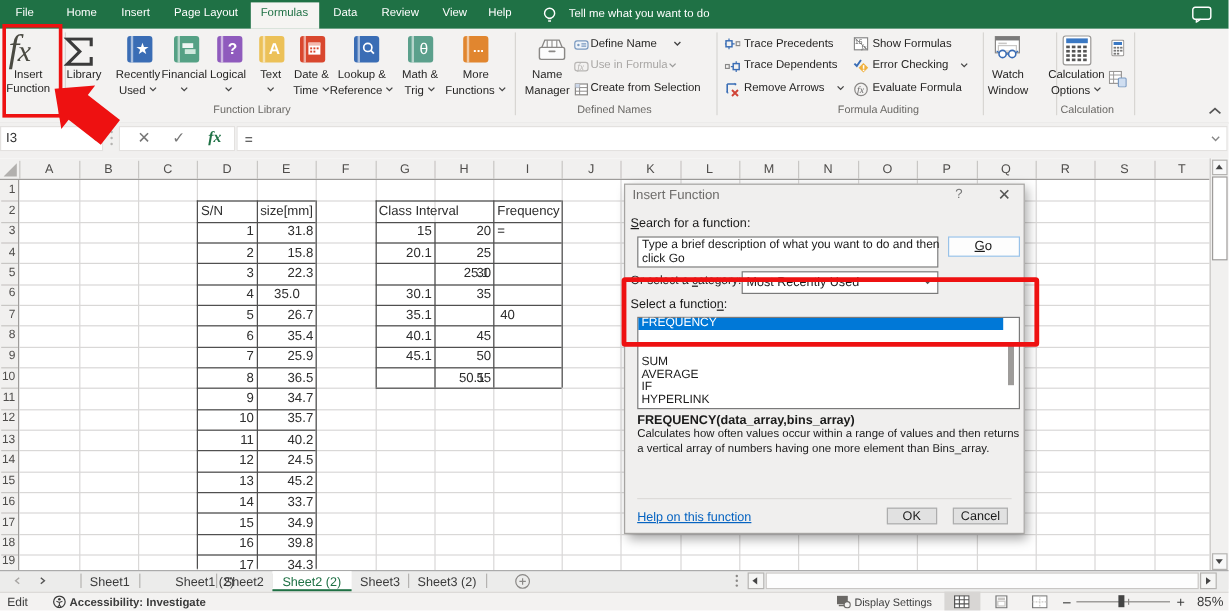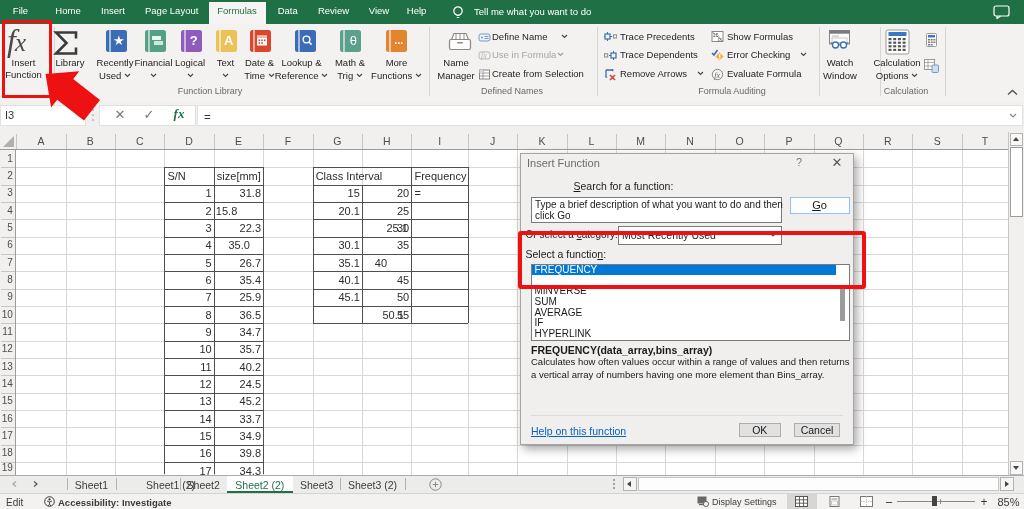--- a/index.html
+++ b/index.html
@@ -475,21 +475,21 @@
 <div style="position:absolute;left:312.65px;top:323.30px;width:155.20px;height:1px;background:#4f4f4f;"></div>
 <div style="position:absolute;left:312.65px;top:167.33px;width:1px;height:155.97px;background:#4f4f4f;"></div>
 <div style="position:absolute;left:362.05px;top:184.66px;width:1px;height:138.64px;background:#4f4f4f;"></div>
 <div style="position:absolute;left:411.45px;top:167.33px;width:1px;height:155.97px;background:#4f4f4f;"></div>
 <div style="position:absolute;left:467.85px;top:167.33px;width:1px;height:155.97px;background:#4f4f4f;"></div>
 <div style="position:absolute;left:167.45px;top:169.93px;width:45.40px;height:13px;font:11px 'Liberation Sans',sans-serif;color:#2d2d2d;white-space:nowrap;">S/N</div>
 <div style="position:absolute;left:216.85px;top:169.93px;width:45.40px;height:13px;font:11px 'Liberation Sans',sans-serif;color:#2d2d2d;white-space:nowrap;">size[mm]</div>
 <div style="position:absolute;left:166.45px;top:187.26px;width:45.20px;height:13px;text-align:right;font:11px 'Liberation Sans',sans-serif;color:#2d2d2d;white-space:nowrap;">1</div>
 <div style="position:absolute;left:215.85px;top:187.26px;width:45.20px;height:13px;text-align:right;font:11px 'Liberation Sans',sans-serif;color:#2d2d2d;white-space:nowrap;">31.8</div>
 <div style="position:absolute;left:166.45px;top:204.59px;width:45.20px;height:13px;text-align:right;font:11px 'Liberation Sans',sans-serif;color:#2d2d2d;white-space:nowrap;">2</div>
-<div style="position:absolute;left:215.85px;top:204.59px;width:45.20px;height:13px;font:11px 'Liberation Sans',sans-serif;color:#2d2d2d;white-space:nowrap;">15.8</div>
+<div style="position:absolute;left:215.85px;top:204.59px;width:45.20px;height:13px;text-align:right;font:11px 'Liberation Sans',sans-serif;color:#2d2d2d;white-space:nowrap;">15.8</div>
 <div style="position:absolute;left:166.45px;top:221.92px;width:45.20px;height:13px;text-align:right;font:11px 'Liberation Sans',sans-serif;color:#2d2d2d;white-space:nowrap;">3</div>
 <div style="position:absolute;left:215.85px;top:221.92px;width:45.20px;height:13px;text-align:right;font:11px 'Liberation Sans',sans-serif;color:#2d2d2d;white-space:nowrap;">22.3</div>
 <div style="position:absolute;left:166.45px;top:239.25px;width:45.20px;height:13px;text-align:right;font:11px 'Liberation Sans',sans-serif;color:#2d2d2d;white-space:nowrap;">4</div>
 <div style="position:absolute;left:215.85px;top:239.25px;width:34px;height:13px;text-align:right;font:11px 'Liberation Sans',sans-serif;color:#2d2d2d;white-space:nowrap;">35.0</div>
 <div style="position:absolute;left:166.45px;top:256.58px;width:45.20px;height:13px;text-align:right;font:11px 'Liberation Sans',sans-serif;color:#2d2d2d;white-space:nowrap;">5</div>
 <div style="position:absolute;left:215.85px;top:256.58px;width:45.20px;height:13px;text-align:right;font:11px 'Liberation Sans',sans-serif;color:#2d2d2d;white-space:nowrap;">26.7</div>
 <div style="position:absolute;left:166.45px;top:273.91px;width:45.20px;height:13px;text-align:right;font:11px 'Liberation Sans',sans-serif;color:#2d2d2d;white-space:nowrap;">6</div>
 <div style="position:absolute;left:215.85px;top:273.91px;width:45.20px;height:13px;text-align:right;font:11px 'Liberation Sans',sans-serif;color:#2d2d2d;white-space:nowrap;">35.4</div>
 <div style="position:absolute;left:166.45px;top:291.24px;width:45.20px;height:13px;text-align:right;font:11px 'Liberation Sans',sans-serif;color:#2d2d2d;white-space:nowrap;">7</div>
 <div style="position:absolute;left:215.85px;top:291.24px;width:45.20px;height:13px;text-align:right;font:11px 'Liberation Sans',sans-serif;color:#2d2d2d;white-space:nowrap;">25.9</div>
@@ -517,55 +517,54 @@
 <div style="position:absolute;left:414.45px;top:169.93px;width:52.40px;height:13px;font:11px 'Liberation Sans',sans-serif;color:#2d2d2d;white-space:nowrap;">Frequency</div>
 <div style="position:absolute;left:314.65px;top:187.26px;width:45.20px;height:13px;text-align:right;font:11px 'Liberation Sans',sans-serif;color:#2d2d2d;white-space:nowrap;">15</div>
 <div style="position:absolute;left:364.05px;top:187.26px;width:45.20px;height:13px;text-align:right;font:11px 'Liberation Sans',sans-serif;color:#2d2d2d;white-space:nowrap;">20</div>
 <div style="position:absolute;left:314.65px;top:204.59px;width:45.20px;height:13px;text-align:right;font:11px 'Liberation Sans',sans-serif;color:#2d2d2d;white-space:nowrap;">20.1</div>
 <div style="position:absolute;left:364.05px;top:204.59px;width:45.20px;height:13px;text-align:right;font:11px 'Liberation Sans',sans-serif;color:#2d2d2d;white-space:nowrap;">25</div>
 <div style="position:absolute;left:314.65px;top:221.92px;width:45.20px;height:13px;text-align:right;font:11px 'Liberation Sans',sans-serif;color:#2d2d2d;white-space:nowrap;padding-left:48px;">25.1</div>
 <div style="position:absolute;left:364.05px;top:221.92px;width:45.20px;height:13px;text-align:right;font:11px 'Liberation Sans',sans-serif;color:#2d2d2d;white-space:nowrap;">30</div>
 <div style="position:absolute;left:314.65px;top:239.25px;width:45.20px;height:13px;text-align:right;font:11px 'Liberation Sans',sans-serif;color:#2d2d2d;white-space:nowrap;">30.1</div>
 <div style="position:absolute;left:364.05px;top:239.25px;width:45.20px;height:13px;text-align:right;font:11px 'Liberation Sans',sans-serif;color:#2d2d2d;white-space:nowrap;">35</div>
 <div style="position:absolute;left:314.65px;top:256.58px;width:45.20px;height:13px;text-align:right;font:11px 'Liberation Sans',sans-serif;color:#2d2d2d;white-space:nowrap;">35.1</div>
-<div style="position:absolute;left:364.05px;top:256.58px;width:23px;height:13px;text-align:right;font:11px 'Liberation Sans',sans-serif;color:#2d2d2d;white-space:nowrap;">40</div>
+<div style="position:absolute;left:364.05px;top:256.58px;width:65px;height:13px;text-align:right;font:11px 'Liberation Sans',sans-serif;color:#2d2d2d;white-space:nowrap;">40</div>
 <div style="position:absolute;left:314.65px;top:273.91px;width:45.20px;height:13px;text-align:right;font:11px 'Liberation Sans',sans-serif;color:#2d2d2d;white-space:nowrap;">40.1</div>
 <div style="position:absolute;left:364.05px;top:273.91px;width:45.20px;height:13px;text-align:right;font:11px 'Liberation Sans',sans-serif;color:#2d2d2d;white-space:nowrap;">45</div>
 <div style="position:absolute;left:314.65px;top:291.24px;width:45.20px;height:13px;text-align:right;font:11px 'Liberation Sans',sans-serif;color:#2d2d2d;white-space:nowrap;">45.1</div>
 <div style="position:absolute;left:364.05px;top:291.24px;width:45.20px;height:13px;text-align:right;font:11px 'Liberation Sans',sans-serif;color:#2d2d2d;white-space:nowrap;">50</div>
 <div style="position:absolute;left:314.65px;top:308.57px;width:45.20px;height:13px;text-align:right;font:11px 'Liberation Sans',sans-serif;color:#2d2d2d;white-space:nowrap;padding-left:44px;">50.1</div>
 <div style="position:absolute;left:364.05px;top:308.57px;width:45.20px;height:13px;text-align:right;font:11px 'Liberation Sans',sans-serif;color:#2d2d2d;white-space:nowrap;">55</div>
 <div style="position:absolute;left:414.45px;top:187.26px;width:52.40px;height:13px;font:11px 'Liberation Sans',sans-serif;color:#2d2d2d;white-space:nowrap;">=</div>
 <div style="position:absolute;left:1008.0px;top:131.5px;width:16px;height:359.5px;background:#f1f0ef;border-left:1px solid #c8c6c4;box-sizing:border-box;"></div>
 <div style="position:absolute;left:1009.5px;top:133px;width:13px;height:13px;background:#f8f8f8;border:1px solid #b5b3b1;box-sizing:border-box;"></div>
 <div style="position:absolute;left:1012.5px;top:137px;width:0;height:0;border-left:3.5px solid transparent;border-right:3.5px solid transparent;border-bottom:4.5px solid #444;"></div>
 <div style="position:absolute;left:1009.5px;top:147px;width:13px;height:70px;background:#fff;border:1px solid #9e9c9a;box-sizing:border-box;"></div>
 <div style="position:absolute;left:1009.5px;top:461px;width:13px;height:14px;background:#f8f8f8;border:1px solid #b5b3b1;box-sizing:border-box;"></div>
 <div style="position:absolute;left:1012.5px;top:466px;width:0;height:0;border-left:3.5px solid transparent;border-right:3.5px solid transparent;border-top:4.5px solid #444;"></div>
 <div style="position:absolute;left:520px;top:153px;width:334px;height:292px;background:#f0efee;border:1px solid #a6a4a2;box-sizing:border-box;box-shadow:3px 4px 9px rgba(0,0,0,0.35);"></div>
 <div style="position:absolute;left:527px;top:157px;width:150px;height:14px;font:11px 'Liberation Sans',sans-serif;color:#6e6c6a;">Insert Function</div>
 <div style="position:absolute;left:791px;top:156px;width:16px;height:14px;text-align:center;font:11px 'Liberation Sans',sans-serif;color:#787878;">?</div>
 <div style="position:absolute;left:828px;top:155px;width:18px;height:15px;text-align:center;font:13px 'Liberation Sans',sans-serif;color:#555;">✕</div>
-<div style="position:absolute;left:525.5px;top:180px;width:200px;height:13px;font:10.5px 'Liberation Sans',sans-serif;color:#1a1a1a;margin-left:48px;"><u>S</u>earch for a function:</div>
+<div style="position:absolute;left:525.5px;top:180px;width:200px;height:13px;font:10.5px 'Liberation Sans',sans-serif;color:#1a1a1a;"><u>S</u>earch for a function:</div>
 <div style="position:absolute;left:531px;top:196.5px;width:250.5px;height:26.5px;background:#fff;border:1px solid #7a7a7a;box-sizing:border-box;"></div>
 <div style="position:absolute;left:535px;top:198.5px;width:246px;height:24px;font:10px/11.5px 'Liberation Sans',sans-serif;color:#1a1a1a;white-space:nowrap;">Type a brief description of what you want to do and then<br>click Go</div>
 <div style="position:absolute;left:789.5px;top:196.5px;width:60px;height:17px;background:#fdfdfd;border:1px solid #99c2e8;box-sizing:border-box;text-align:center;font:11px/15px 'Liberation Sans',sans-serif;color:#1a1a1a;"><u>G</u>o</div>
 <div style="position:absolute;left:525.5px;top:229px;width:130px;height:13px;font:10px 'Liberation Sans',sans-serif;color:#1a1a1a;">Or select a <u>c</u>ategory:</div>
 <div style="position:absolute;left:617.5px;top:226px;width:164px;height:18.5px;background:#fff;border:1px solid #7a7a7a;box-sizing:border-box;"></div>
 <div style="position:absolute;left:622px;top:229px;width:150px;height:13px;font:10.5px 'Liberation Sans',sans-serif;color:#1a1a1a;">Most Recently Used</div>
 <div style="position:absolute;line-height:0;display:flex;left:769px;top:231.5px;width:8px;height:6px;">
       <svg width="8" height="6" viewBox="0 0 8 6">
         <path d="M1 1l3 3L7 1" fill="none" stroke="#555" stroke-width="1.2"></path>
       </svg>
     </div>
 <div style="position:absolute;left:525.5px;top:248px;width:130px;height:13px;font:10.5px 'Liberation Sans',sans-serif;color:#1a1a1a;">Select a functio<u>n</u>:</div>
 <div style="position:absolute;left:531px;top:263.5px;width:318.5px;height:77px;background:#fff;border:1px solid #7a7a7a;box-sizing:border-box;"></div>
 <div style="position:absolute;left:531.5px;top:264.5px;width:304px;height:10.7px;background:#0078d7;"></div>
 <div style="position:absolute;left:534.5px;top:264.9px;width:300px;height:10.3px;font:10px/10.3px 'Liberation Sans',sans-serif;color:#fff;">FREQUENCY</div>
-<div style="position:absolute;left:534.5px;top:286.29999999999995px;width:300px;height:10.3px;font:10px/10.3px 'Liberation Sans',sans-serif;color:#1a1a1a;">MINVERSE</div>
 <div style="position:absolute;left:534.5px;top:297.0px;width:300px;height:10.3px;font:10px/10.3px 'Liberation Sans',sans-serif;color:#1a1a1a;">SUM</div>
 <div style="position:absolute;left:534.5px;top:307.7px;width:300px;height:10.3px;font:10px/10.3px 'Liberation Sans',sans-serif;color:#1a1a1a;">AVERAGE</div>
 <div style="position:absolute;left:534.5px;top:318.4px;width:300px;height:10.3px;font:10px/10.3px 'Liberation Sans',sans-serif;color:#1a1a1a;">IF</div>
 <div style="position:absolute;left:534.5px;top:329.09999999999997px;width:300px;height:10.3px;font:10px/10.3px 'Liberation Sans',sans-serif;color:#1a1a1a;">HYPERLINK</div>
 <div style="position:absolute;left:839.5px;top:285px;width:5px;height:36px;background:#9e9c9a;"></div>
 <div style="position:absolute;left:531px;top:343.5px;width:310px;height:12px;font:bold 10.5px 'Liberation Sans',sans-serif;color:#1a1a1a;">FREQUENCY(data_array,bins_array)</div>
 <div style="position:absolute;left:531px;top:356px;width:320px;height:26px;font:9.5px/12.5px 'Liberation Sans',sans-serif;color:#1a1a1a;white-space:nowrap;">Calculates how often values occur within a range of values and then returns<br>a vertical array of numbers having one more element than Bins_array.</div>
 <div style="position:absolute;left:531px;top:414.5px;width:312px;height:1px;background:#dddbd9;"></div>
 <div style="position:absolute;left:531px;top:424.5px;width:120px;height:13px;font:10.5px 'Liberation Sans',sans-serif;color:#0563c1;text-decoration:underline;">Help on this function</div>
 <div style="position:absolute;left:739px;top:423px;width:41.5px;height:13.5px;background:#e1e1e1;border:1px solid #adadad;box-sizing:border-box;text-align:center;font:10.5px/12px 'Liberation Sans',sans-serif;color:#1a1a1a;">OK</div>

